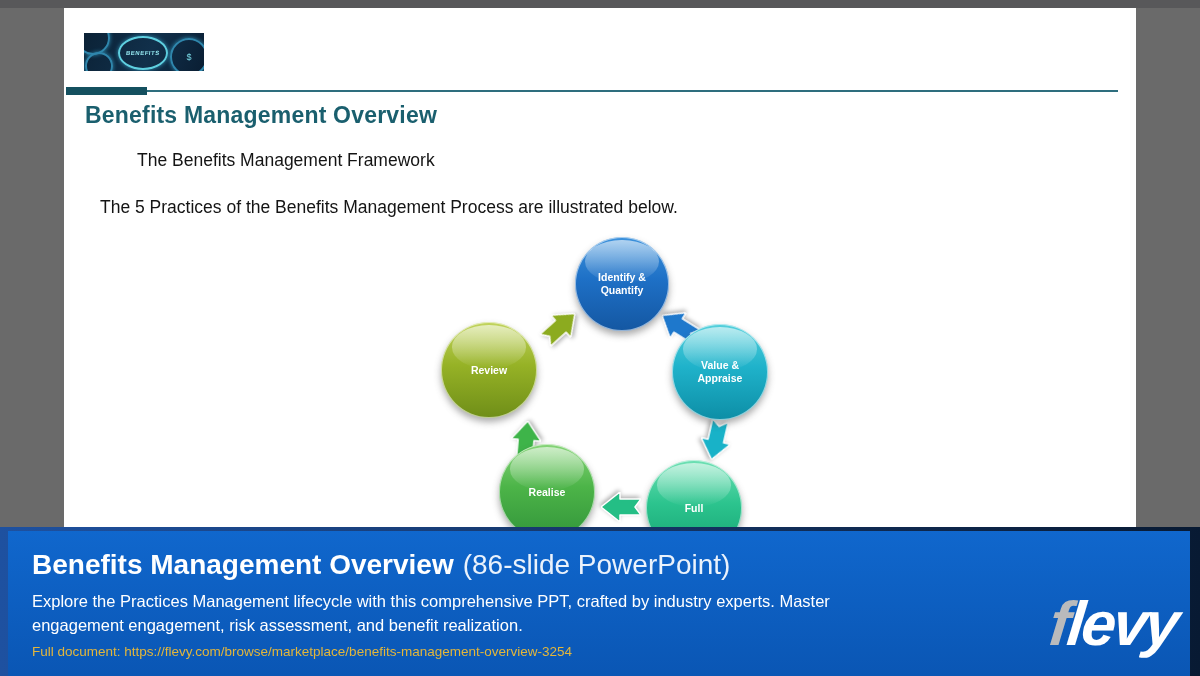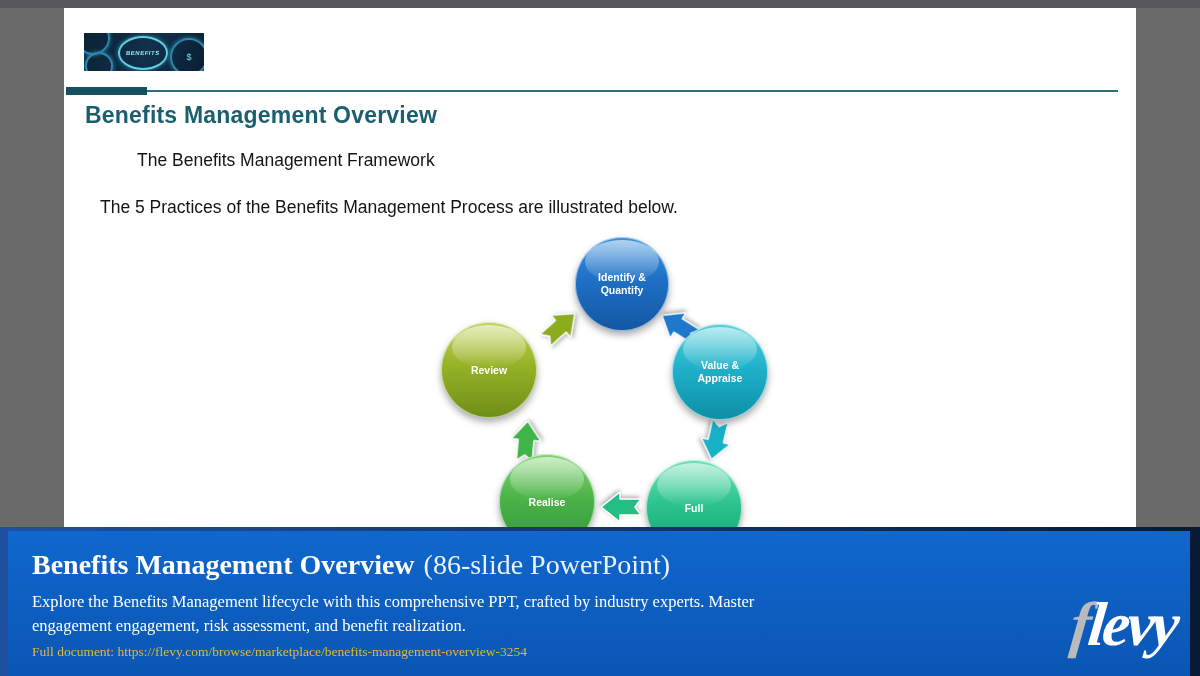--- a/index.html
+++ b/index.html
@@ -40,36 +40,36 @@
   .node::after{content:'';position:absolute;left:11%;top:3%;width:78%;height:46%;border-radius:50%;
     background:linear-gradient(180deg,rgba(255,255,255,.6),rgba(255,255,255,0));pointer-events:none;}
   .n-identify{left:135px;top:7px;width:94px;height:94px;
     background:linear-gradient(180deg,#3c92dc 0%,#1e70c6 45%,#1457a2 100%);}
   .n-value{left:232px;top:94px;width:96px;height:96px;
     background:linear-gradient(180deg,#55d0dc 0%,#1fb2ca 45%,#0d8ea6 100%);}
   .n-review{left:1px;top:92px;width:96px;height:96px;
     background:linear-gradient(180deg,#c2d45e 0%,#96b226 45%,#6f8e18 100%);}
   .n-plan{left:206px;top:230px;width:96px;height:96px;
     background:linear-gradient(180deg,#6ee0b4 0%,#2cc48e 45%,#14a070 100%);}
-  .n-realise{left:59px;top:224px;width:96px;height:96px;
+  .n-realise{left:59px;top:214px;width:96px;height:96px;
     background:linear-gradient(180deg,#86d478 0%,#4cb448 45%,#32943a 100%);}
 
   .arrow{position:absolute;width:40px;height:30px;filter:drop-shadow(1px 2px 2px rgba(0,0,0,.3));}
   .a-review-identify{left:100px;top:82px;transform:rotate(-42deg);}
   .a-identify-value{left:219px;top:81px;transform:rotate(212deg);}
   .a-value-plan{left:256px;top:195px;transform:rotate(103deg);}
   .a-plan-realise{left:161px;top:262px;transform:rotate(180deg);}
   .a-realise-review{left:66px;top:196px;transform:rotate(-85deg);}
 
   
   .banner{position:absolute;left:0;top:527px;width:1200px;height:149px;
     background:linear-gradient(90deg,#1e51a0 0%,#16396f 45%,#081a33 100%);}
   .banner-inner{position:absolute;left:8px;right:10px;top:4px;bottom:0;box-sizing:border-box;
     padding:18px 0 0 24px;
-    background:linear-gradient(180deg,#1067cd 0%,#0a56b4 100%);font-family:Liberation Serif, serif;}
+    background:linear-gradient(180deg,#1067cd 0%,#0a56b4 100%);}
   .banner-title{font-size:28px;color:#ffffff;line-height:1.15;}
   .banner-title .bold{font-weight:bold;}
   .banner-title .light{font-weight:normal;color:#eaf2fc;margin-left:9px;}
   .banner-desc{margin-top:9px;font-size:16.5px;color:#ffffff;line-height:1.45;}
   .banner-url{margin-top:6px;font-size:13.5px;color:#e3b63b;}
   .logo{position:absolute;right:14px;top:62px;font-style:italic;font-weight:bold;font-size:62px;
     letter-spacing:-3px;line-height:1;transform:skewX(-6deg);}
   .logo .f{color:#b9babc;}
   .logo .rest{color:#ffffff;}
 </style>
@@ -134,21 +134,21 @@
     </div>
   </div>
 </div>
 
 <div class="banner">
   <div class="banner-inner">
     <div class="banner-title">
       <span class="bold">Benefits Management Overview</span><span class="light">(86-slide PowerPoint)</span>
     </div>
     <div class="banner-desc">
-      <div>Explore the Benefits Management lifecycle with this comprehensive PPT, crafted by industry experts. Master</div>
+      <div>Explore the Practices Management lifecycle with this comprehensive PPT, crafted by industry experts. Master</div>
       <div>engagement engagement, risk assessment, and benefit realization.</div>
     </div>
     <div class="banner-url">Full document: https://flevy.com/browse/marketplace/benefits-management-overview-3254</div>
     <div class="logo">
       <span class="f">f</span><span class="rest">levy</span>
     </div>
   </div>
 </div>
 
 </body></html>

